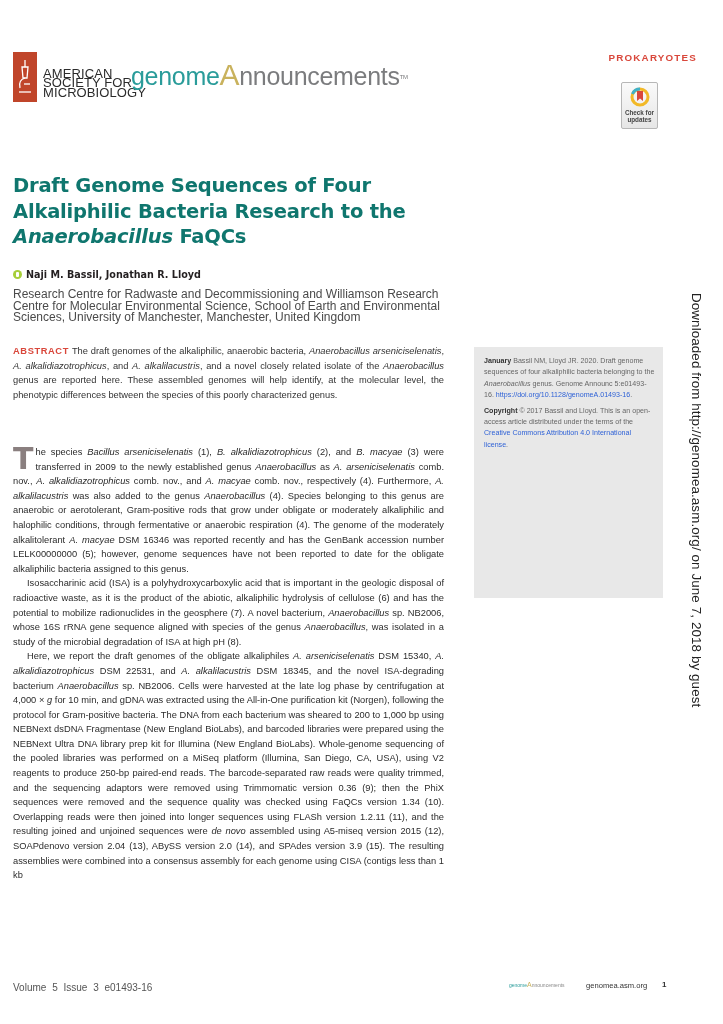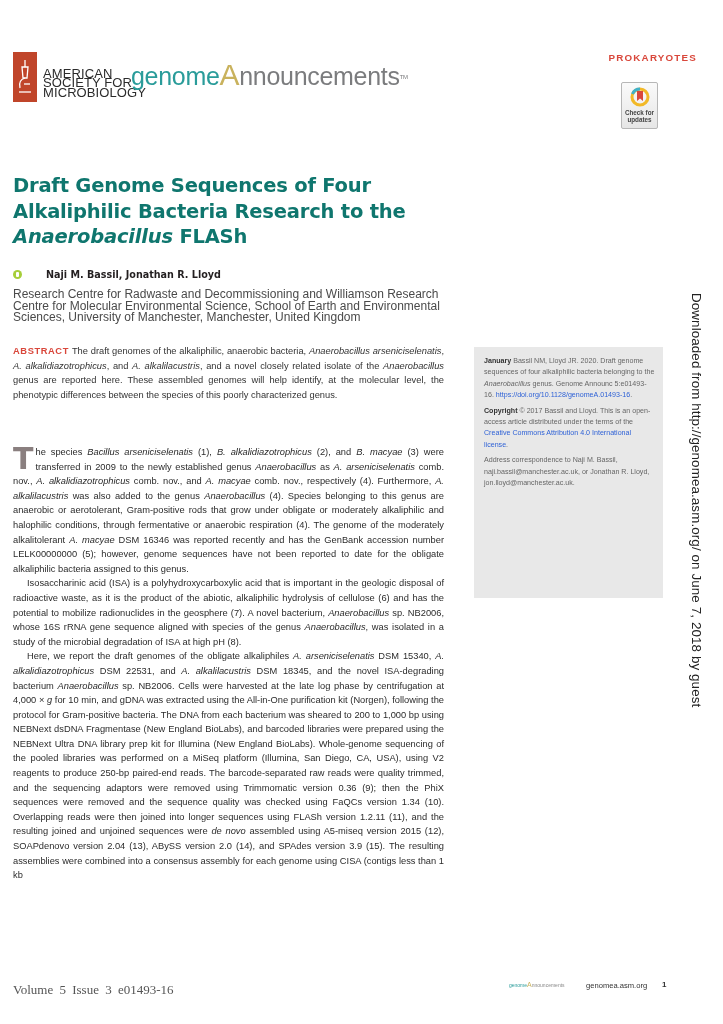--- a/index.html
+++ b/index.html
@@ -19,21 +19,21 @@
 
     .section-label { position: absolute; right: 26px; top: 52px; font-family: "Liberation Sans", sans-serif; font-size: 9.8px; font-weight: bold; color: #d9473b; letter-spacing: 1.2px; }
     .crossmark { position: absolute; left: 621px; top: 82px; width: 37px; height: 47px; border: 1px solid #b7b7b7; background: linear-gradient(#fafafa, #e6e6e6); border-radius: 2px; text-align: center; }
     .crossmark svg { display: block; margin: 4px auto 0; }
     .crossmark .cm-label { font-family: "Liberation Sans", sans-serif; font-size: 6.3px; line-height: 6.8px; font-weight: bold; color: #444; margin-top: 1px; }
 
     
     .title { position: absolute; left: 13px; top: 173px; width: 420px; font-family: "DejaVu Sans", sans-serif; font-size: 19.5px; line-height: 25.5px; font-weight: bold; color: #0f766e; letter-spacing: -0.2px; }
     .title .it { font-style: italic; }
 
-    .authors { position: absolute; left: 13px; top: 269px; font-family: "DejaVu Sans", sans-serif; font-size: 9.6px; font-weight: bold; color: #231f20; display: flex; align-items: center; gap: 20px; }
+    .authors { position: absolute; left: 13px; top: 269px; font-family: "DejaVu Sans", sans-serif; font-size: 9.6px; font-weight: bold; color: #231f20; display: flex; align-items: center; }
     .orcid { width: 9px; height: 9px; border-radius: 50%; background: #a6ce39; margin-right: 4px; position: relative; }
     .orcid::after { content: ""; position: absolute; left: 3px; top: 2px; width: 3px; height: 5px; background: #fff; border-radius: 1px; }
     .affil { position: absolute; left: 13px; top: 289px; width: 430px; font-family: "Liberation Sans", sans-serif; font-size: 12px; line-height: 11.7px; color: #4a4a4a; }
 
     
     .abstract { position: absolute; left: 13px; top: 344px; width: 431px; font-family: "Liberation Sans", sans-serif; font-size: 9.3px; line-height: 14.6px; color: #333; text-align: justify; }
     .abstract .ab-label { color: #d9473b; font-weight: bold; letter-spacing: 0.6px; margin-right: 3px; }
 
     
     .sidebar { position: absolute; left: 474px; top: 347px; width: 189px; height: 251px; background: #e8e8e8; padding: 9px 8px 0 10px; font-family: "Liberation Sans", sans-serif; font-size: 7.1px; line-height: 11.4px; color: #666; }
@@ -43,21 +43,21 @@
     .sidebar i { font-style: italic; }
 
     
     .body-text { position: absolute; left: 13px; top: 445px; width: 431px; font-family: "Liberation Sans", sans-serif; font-size: 9.3px; line-height: 14.6px; color: #2b2b2b; text-align: justify; }
     .body-text p { text-indent: 14px; }
     .body-text p.first { text-indent: 0; }
     .dropcap { float: left; font-family: "DejaVu Sans", sans-serif; font-size: 30px; line-height: 24px; font-weight: bold; color: #8a7f7f; margin: 2px 2px 0 0; }
     .body-text i { font-style: italic; }
 
     
-    .footer-left { position: absolute; left: 13px; top: 982px; font-family: Liberation Serif, serif; font-size: 13px; color: #555; word-spacing: 3px; }
+    .footer-left { position: absolute; left: 13px; top: 982px; font-family: Liberation Sans, sans-serif; font-size: 10px; color: #555; word-spacing: 3px; }
     .footer-logo { position: absolute; left: 509px; top: 981px; font-family: "Liberation Sans", sans-serif; font-size: 5px; color: #888; white-space: nowrap; }
     .footer-logo .g { color: #2a9c9a; }
     .footer-logo .a { color: #c9b25d; font-size: 7px; }
     .footer-url { position: absolute; left: 586px; top: 981px; font-family: "Liberation Sans", sans-serif; font-size: 7.6px; color: #333; text-align: right; }
     .footer-page { position: absolute; left: 662px; top: 980px; font-family: "Liberation Sans", sans-serif; font-size: 8px; font-weight: bold; color: #333; }
 
     
     .download-note { position: absolute; left: 689px; top: 293px; writing-mode: vertical-rl; font-family: "Liberation Sans", sans-serif; font-size: 13.4px; color: #222; white-space: nowrap; letter-spacing: 0.1px; }
   </style>
 </head>
@@ -92,41 +92,40 @@
   </svg>
   <div class="cm-label">
     <div>Check for</div>
     <div>updates</div>
   </div>
 </div>
 
 <h1 class="title">
   <span>Draft Genome Sequences of Four</span><br>
   <span>Alkaliphilic Bacteria Research to the</span><br>
-  <span class="it">Anaerobacillus</span><span> FLASh</span>
+  <span class="it">Anaerobacillus</span><span> FaQCs</span>
 </h1>
 
 <div class="authors">
   <span class="orcid"></span>
   <span>Naji M. Bassil, Jonathan R. Lloyd</span>
 </div>
 <div class="affil">Research Centre for Radwaste and Decommissioning and Williamson Research Centre for Molecular Environmental Science, School of Earth and Environmental Sciences, University of Manchester, Manchester, United Kingdom</div>
 
 <div class="abstract">
   <span class="ab-label">ABSTRACT</span><span>The draft genomes of the alkaliphilic, anaerobic bacteria, </span><i>Anaerobacillus arseniciselenatis</i><span>, </span><i>A. alkalidiazotrophicus</i><span>, and </span><i>A. alkalilacustris</i><span>, and a novel closely related isolate of the </span><i>Anaerobacillus</i><span> genus are reported here. These assembled genomes will help identify, at the molecular level, the phenotypic differences between the species of this poorly characterized genus.</span>
 </div>
 
 <aside class="sidebar">
   <p>
     <b>January</b><span> Bassil NM, Lloyd JR. 2020. Draft genome sequences of four alkaliphilic bacteria belonging to the </span><i>Anaerobacillus</i><span> genus. Genome Announc 5:e01493-16. </span><span class="link">https://doi.org/10.1128/genomeA.01493-16</span><span>.</span>
   </p>
   <p>
     <b>Copyright</b><span> © 2017 Bassil and Lloyd. This is an open-access article distributed under the terms of the </span><span class="link">Creative Commons Attribution 4.0 International license</span><span>.</span>
   </p>
-  <p>Address correspondence to Naji M. Bassil, naji.bassil@manchester.ac.uk, or Jonathan R. Lloyd, jon.lloyd@manchester.ac.uk.</p>
 </aside>
 
 <div class="body-text">
   <p class="first">
     <span class="dropcap">T</span><span>he species </span><i>Bacillus arseniciselenatis</i><span> (1), </span><i>B. alkalidiazotrophicus</i><span> (2), and </span><i>B. macyae</i><span> (3) were transferred in 2009 to the newly established genus </span><i>Anaerobacillus</i><span> as </span><i>A. arseniciselenatis</i><span> comb. nov., </span><i>A. alkalidiazotrophicus</i><span> comb. nov., and </span><i>A. macyae</i><span> comb. nov., respectively (4). Furthermore, </span><i>A. alkalilacustris</i><span> was also added to the genus </span><i>Anaerobacillus</i><span> (4). Species belonging to this genus are anaerobic or aerotolerant, Gram-positive rods that grow under obligate or moderately alkaliphilic and halophilic conditions, through fermentative or anaerobic respiration (4). The genome of the moderately alkalitolerant </span><i>A. macyae</i><span> DSM 16346 was reported recently and has the GenBank accession number LELK00000000 (5); however, genome sequences have not been reported to date for the obligate alkaliphilic bacteria assigned to this genus.</span>
   </p>
   <p>
     <span>Isosaccharinic acid (ISA) is a polyhydroxycarboxylic acid that is important in the geologic disposal of radioactive waste, as it is the product of the abiotic, alkaliphilic hydrolysis of cellulose (6) and has the potential to mobilize radionuclides in the geosphere (7). A novel bacterium, </span><i>Anaerobacillus</i><span> sp. NB2006, whose 16S rRNA gene sequence aligned with species of the genus </span><i>Anaerobacillus</i><span>, was isolated in a study of the microbial degradation of ISA at high pH (8).</span>
   </p>
   <p>

